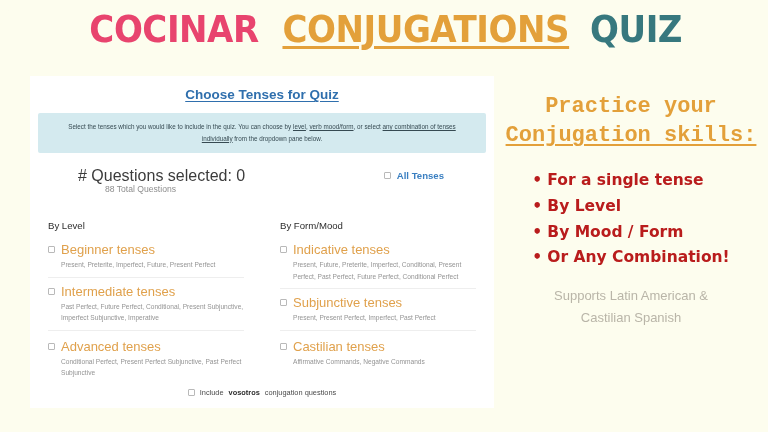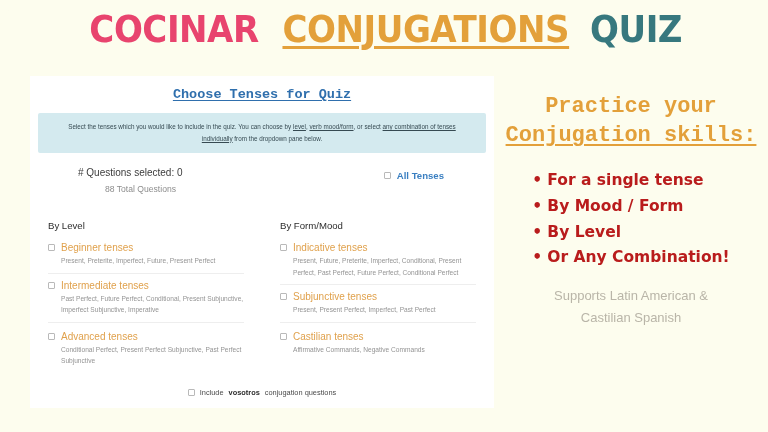--- a/index.html
+++ b/index.html
@@ -44,21 +44,20 @@
     background: #ffffff;
   }
   .panel-title {
     text-align: center;
     font-size: 13.5px;
     font-weight: bold;
     color: #2f6fad;
     text-decoration: underline;
     text-underline-offset: 2px;
     margin-top: 11px;
-    font-family: Liberation Mono, monospace;
   }
   .info-box {
     margin: 11px 8px 0 8px;
     background: #d4eaef;
     padding: 8px 14px 9px 14px;
     text-align: center;
     font-size: 6.3px;
     line-height: 1.85;
     color: #364a52;
     border-radius: 2px;
@@ -66,21 +65,21 @@
   .info-box u { text-decoration: underline; }
 
   .counts {
     margin-top: 14px;
     position: relative;
     height: 34px;
   }
   .q-selected {
     position: absolute;
     left: 48px; top: 0;
-    font-size: 10px;
+    font-size: 16px;
     color: #3c3c3c;
   }
   .q-total {
     position: absolute;
     left: 75px; top: 17px;
     font-size: 8.6px;
     color: #8d8d8d;
     text-align: center;
   }
   .all-tenses {
@@ -109,21 +108,21 @@
   .col { width: 232px; padding: 0 18px 0 18px; }
   .col-head {
     font-size: 9.6px;
     color: #2d2d2d;
     margin-bottom: 11px;
   }
   .tense-group { padding-bottom: 6px; margin-bottom: 6px; border-bottom: 1px solid #eeeeee; }
   .tense-group.last { border-bottom: none; margin-top: 8px; }
   .tense-row { display: flex; align-items: center; gap: 6px; }
   .tense-label {
-    font-size: 10px;
+    font-size: 13px;
     color: #e0a14c;
   }
   .tense-sub {
     font-size: 6.6px;
     color: #949494;
     line-height: 1.75;
     margin-left: 13px;
     margin-top: 2px;
   }
 
@@ -269,22 +268,22 @@
   </div>
 
   <div class="promo">
     <div class="promo-h">
       <div>Practice your</div>
       <div class="ul">Conjugation skills:</div>
     </div>
 
     <div class="promo-list">
       <div class="promo-li"><span class="bullet">•</span><span>For a single tense</span></div>
+      <div class="promo-li"><span class="bullet">•</span><span>By Level</span></div>
       <div class="promo-li"><span class="bullet">•</span><span>By Mood / Form</span></div>
-      <div class="promo-li"><span class="bullet">•</span><span>By Level</span></div>
       <div class="promo-li"><span class="bullet">•</span><span>Or Any Combination!</span></div>
     </div>
 
     <div class="promo-foot">
       <div>Supports Latin American &amp;</div>
       <div>Castilian Spanish</div>
     </div>
   </div>
 
 </div>

